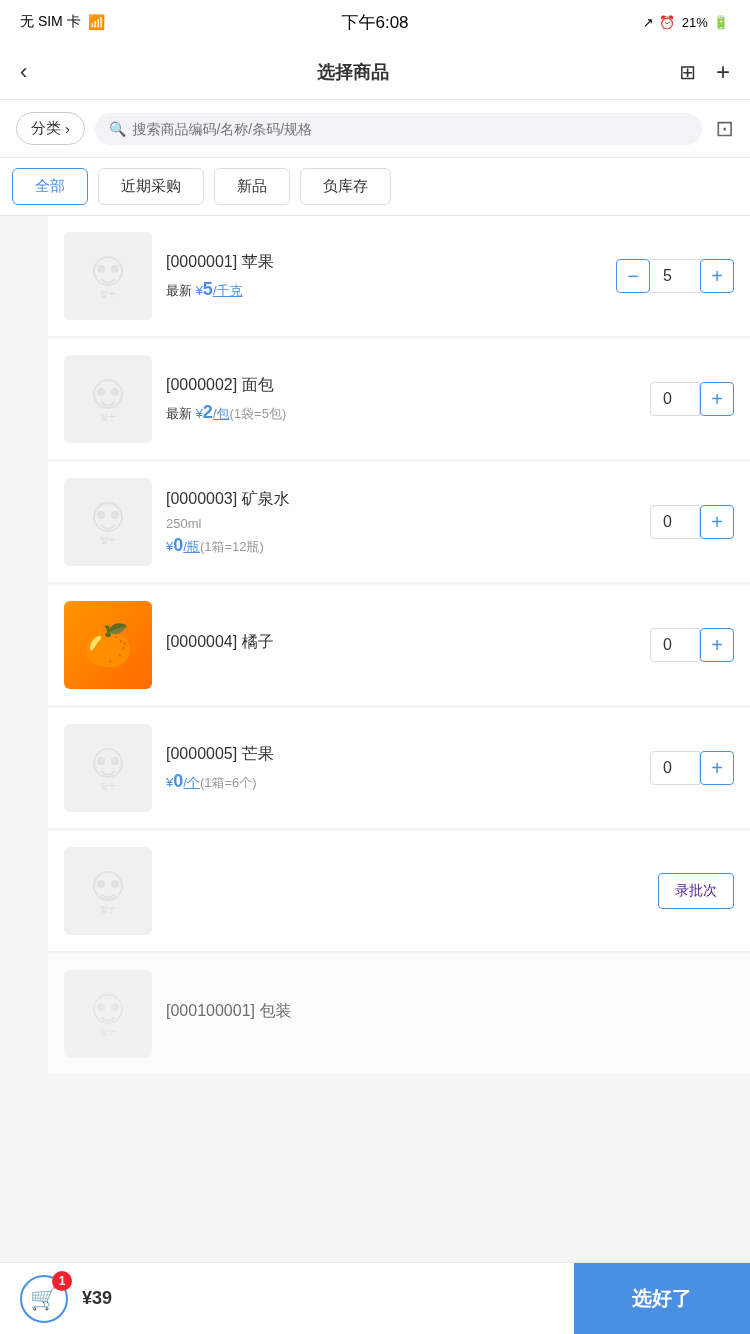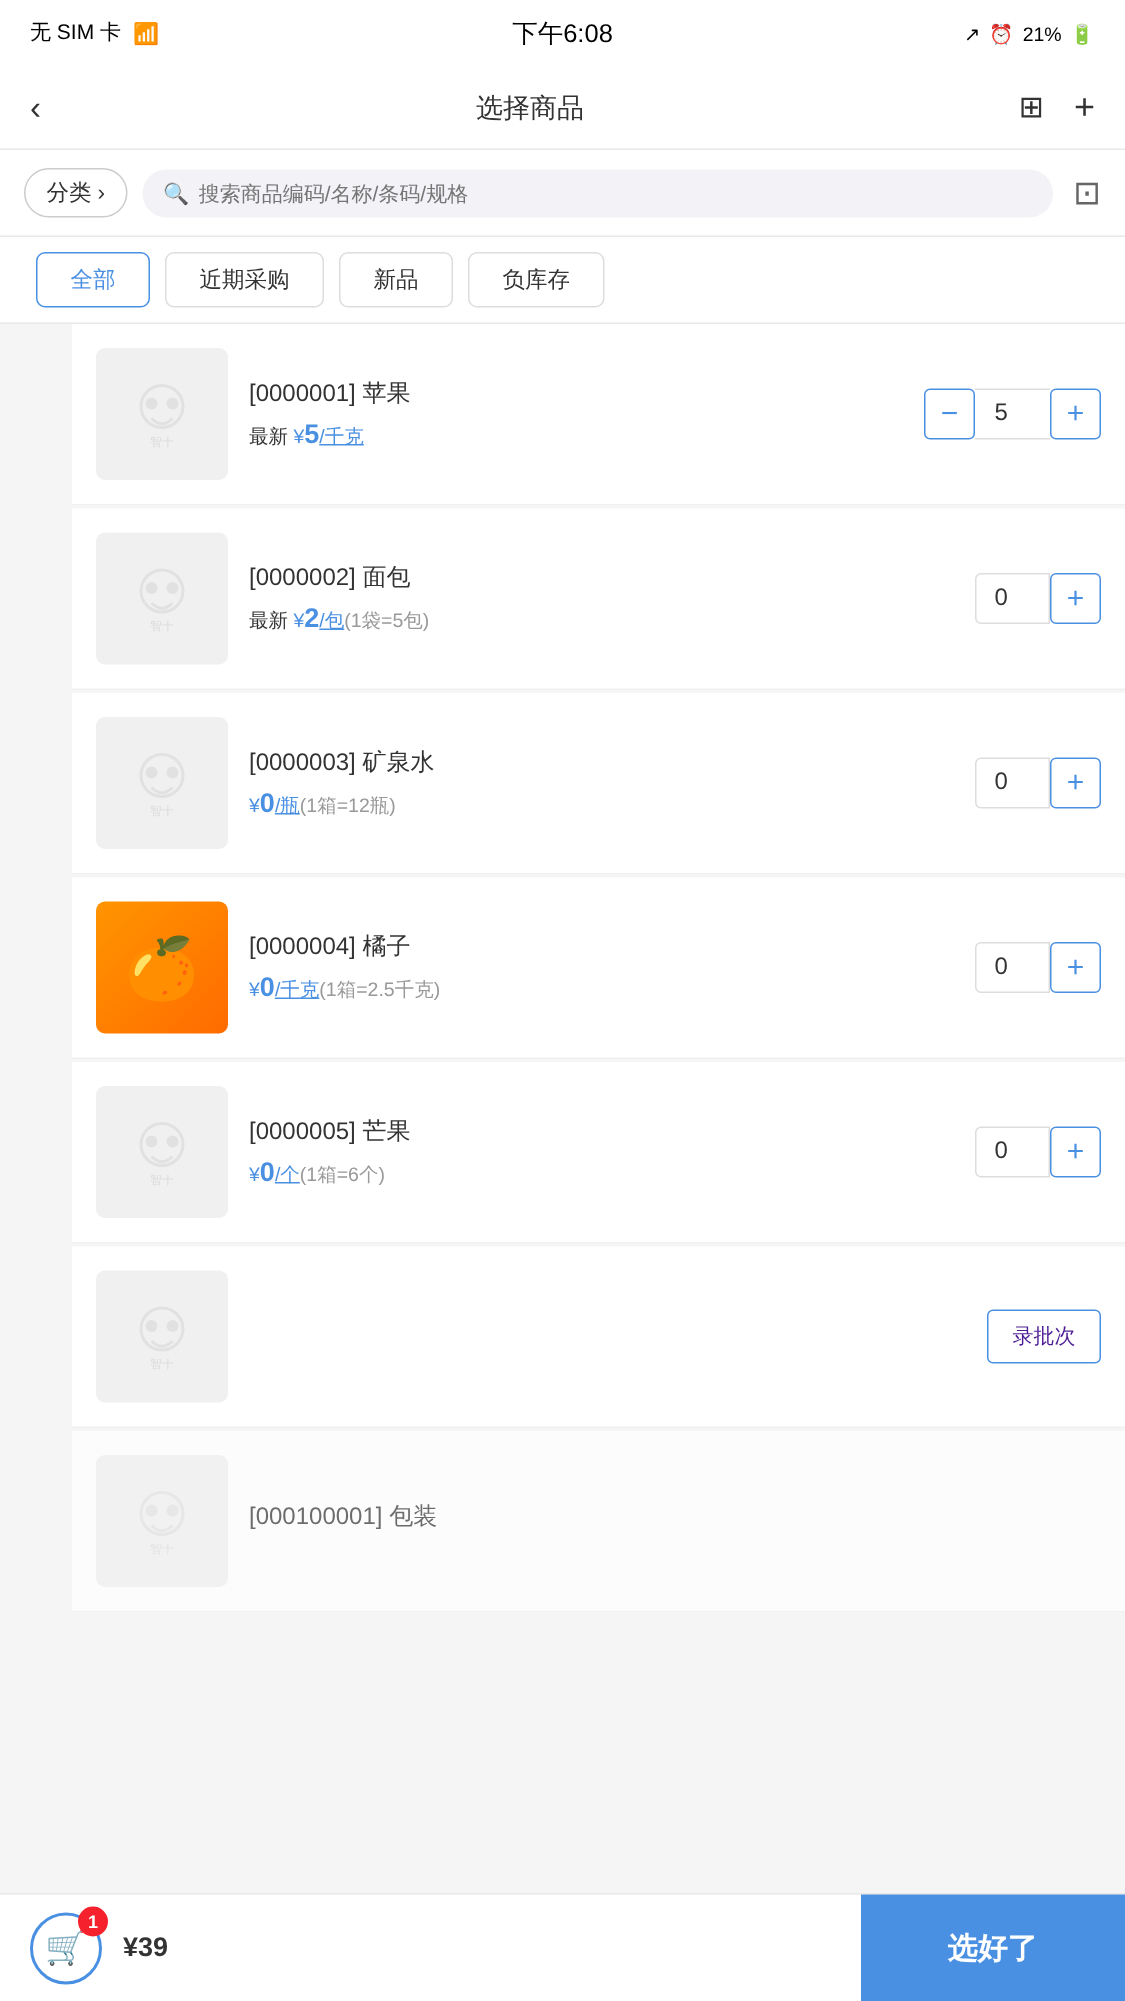--- a/index.html
+++ b/index.html
@@ -30,21 +30,21 @@
     .nav-bar {
       background: #fff;
       height: 56px;
       display: flex;
       align-items: center;
       justify-content: space-between;
       padding: 0 20px;
       border-bottom: 1px solid #e8e8e8;
     }
     .nav-back { font-size: 22px; color: #333; cursor: pointer; }
-    .nav-title { font-size: 18px; font-weight: 400; color: #333; }
+    .nav-title { font-size: 18px; font-weight: 700; color: #333; }
     .nav-actions { display: flex; align-items: center; gap: 20px; }
 
     
     .filter-bar {
       background: #fff;
       padding: 12px 16px;
       display: flex;
       align-items: center;
       gap: 10px;
       border-bottom: 1px solid #e8e8e8;
@@ -84,21 +84,21 @@
       font-size: 22px;
       color: #666;
       cursor: pointer;
       margin-left: 4px;
     }
 
     
     .tabs-bar {
       background: #fff;
       display: flex;
-      padding: 10px 24px;
+      padding: 10px 12px;
       gap: 10px;
       border-bottom: 1px solid #e8e8e8;
     }
     .tab-btn {
       padding: 8px 22px;
       border-radius: 6px;
       font-size: 15px;
       border: 1px solid #ddd;
       background: #fff;
       color: #333;
@@ -356,37 +356,35 @@
         <svg viewBox="0 0 50 50" xmlns="http://www.w3.org/2000/svg">
       <circle cx="25" cy="20" r="14" fill="none" stroke="#ccc" stroke-width="2"></circle>
       <circle cx="18" cy="18" r="4" fill="#ccc"></circle>
       <circle cx="32" cy="18" r="4" fill="#ccc"></circle>
       <path d="M18 28 Q25 35 32 28" fill="none" stroke="#ccc" stroke-width="2"></path>
       <text x="25" y="46" text-anchor="middle" font-size="8" fill="#bbb">智十</text>
     </svg>
       </div>
       <div class="product-info">
         <div class="product-name">[0000003] 矿泉水</div>
+        <div class="product-spec">250ml</div>
         <div>
         <span class="price-yen">¥</span><span class="price-val">0</span><span class="price-unit">/瓶</span><span class="price-extra">(1箱=12瓶)</span>
       </div>
       </div>
       <div class="qty-control">
         <input class="qty-input" type="number" value="0" style="border: 1px solid rgb(221, 221, 221); border-radius: 4px 0px 0px 4px;">
         <button class="qty-btn">+</button>
       </div>
     </div>
     <div class="product-item">
       <div class="orange-img">🍊</div>
       <div class="product-info">
         <div class="product-name">[0000004] 橘子</div>
 
-        <div>
-        <span class="price-yen">¥</span><span class="price-val">0</span><span class="price-unit">/千克</span><span class="price-extra">(1箱=2.5千克)</span>
-      </div>
       </div>
       <div class="qty-control">
         <input class="qty-input" type="number" value="0" style="border: 1px solid rgb(221, 221, 221); border-radius: 4px 0px 0px 4px;">
         <button class="qty-btn">+</button>
       </div>
     </div>
     <div class="product-item">
       <div class="product-image">
         <svg viewBox="0 0 50 50" xmlns="http://www.w3.org/2000/svg">
       <circle cx="25" cy="20" r="14" fill="none" stroke="#ccc" stroke-width="2"></circle>

